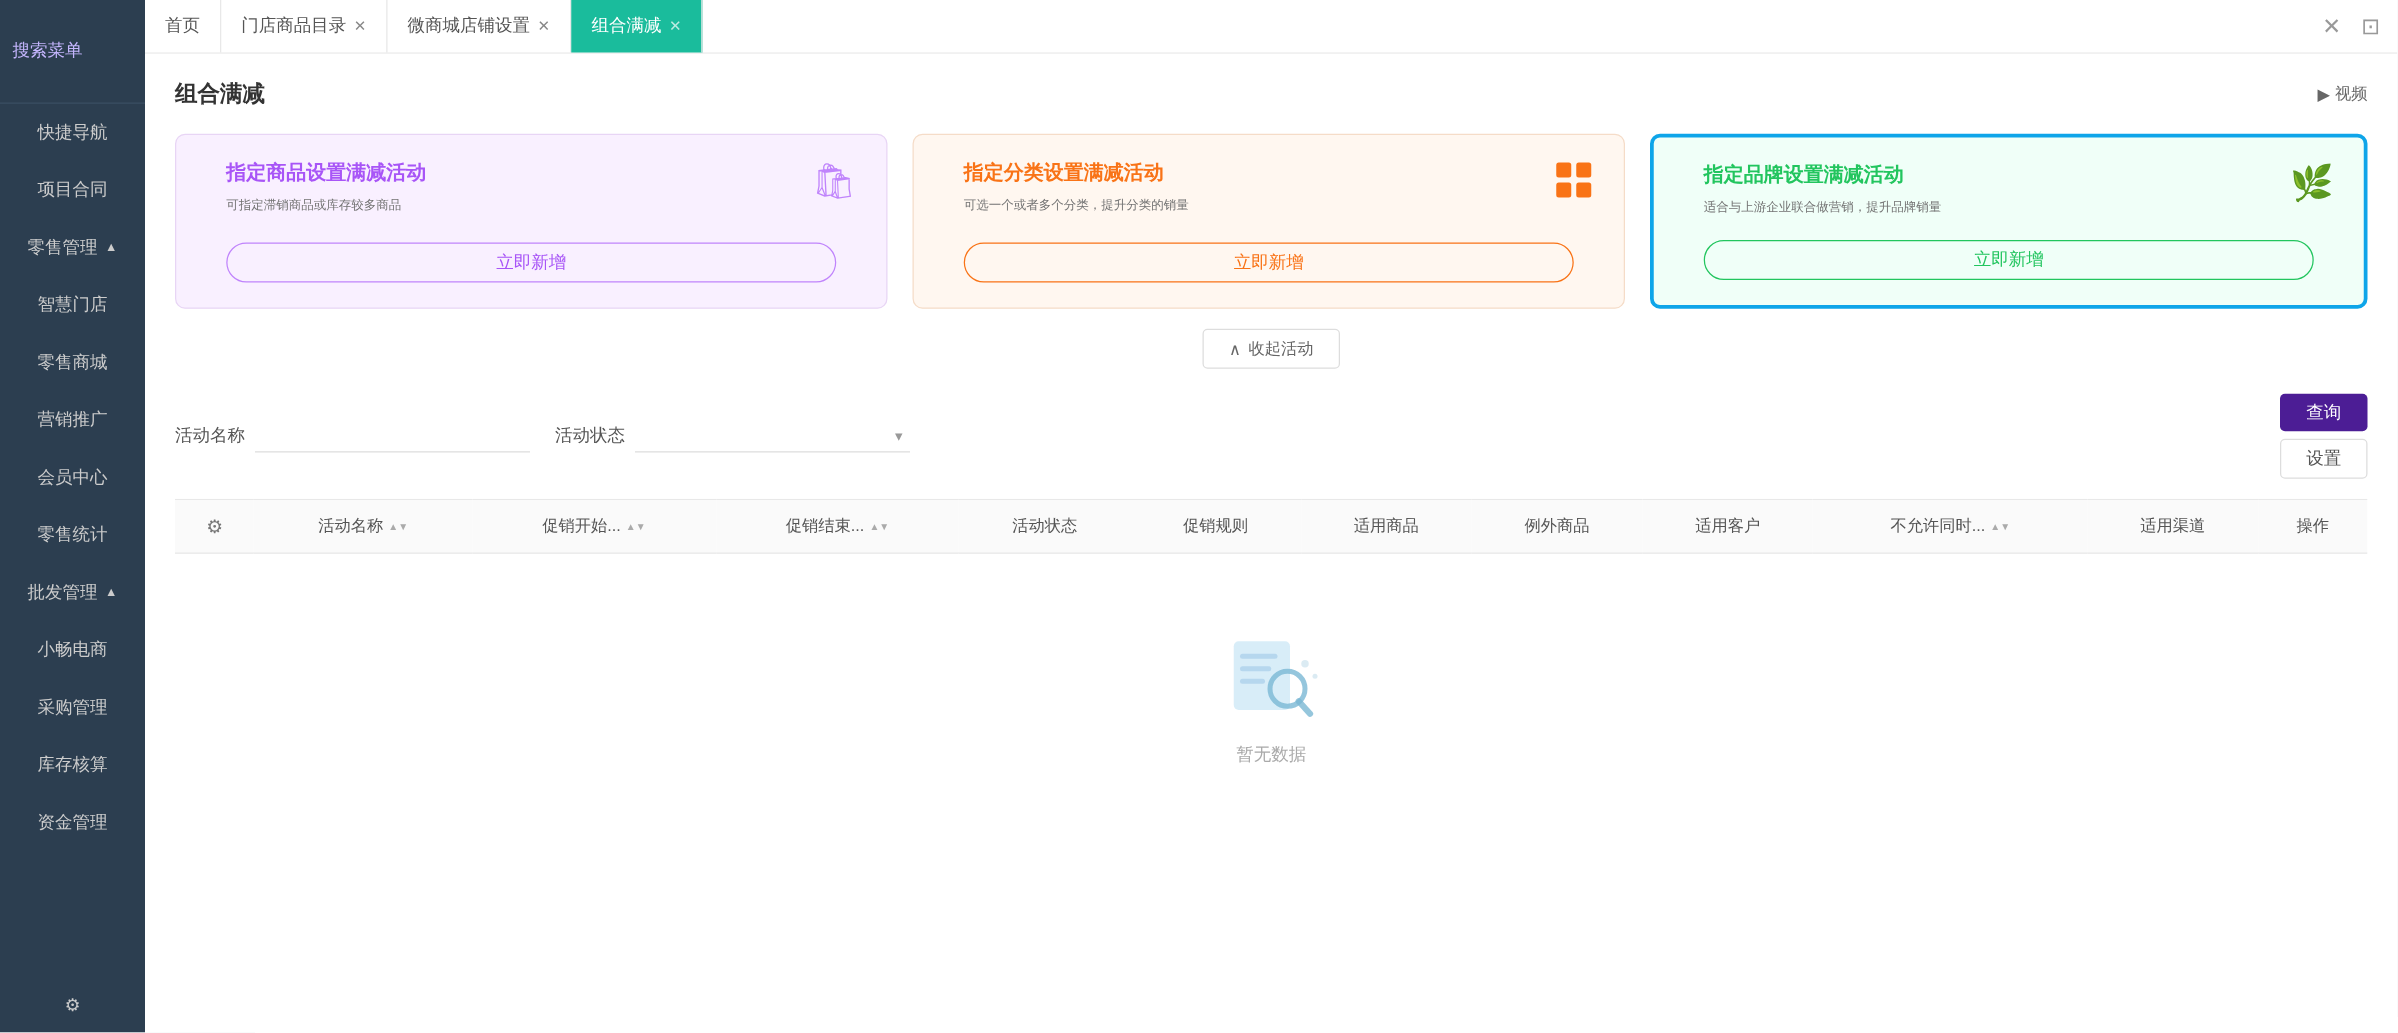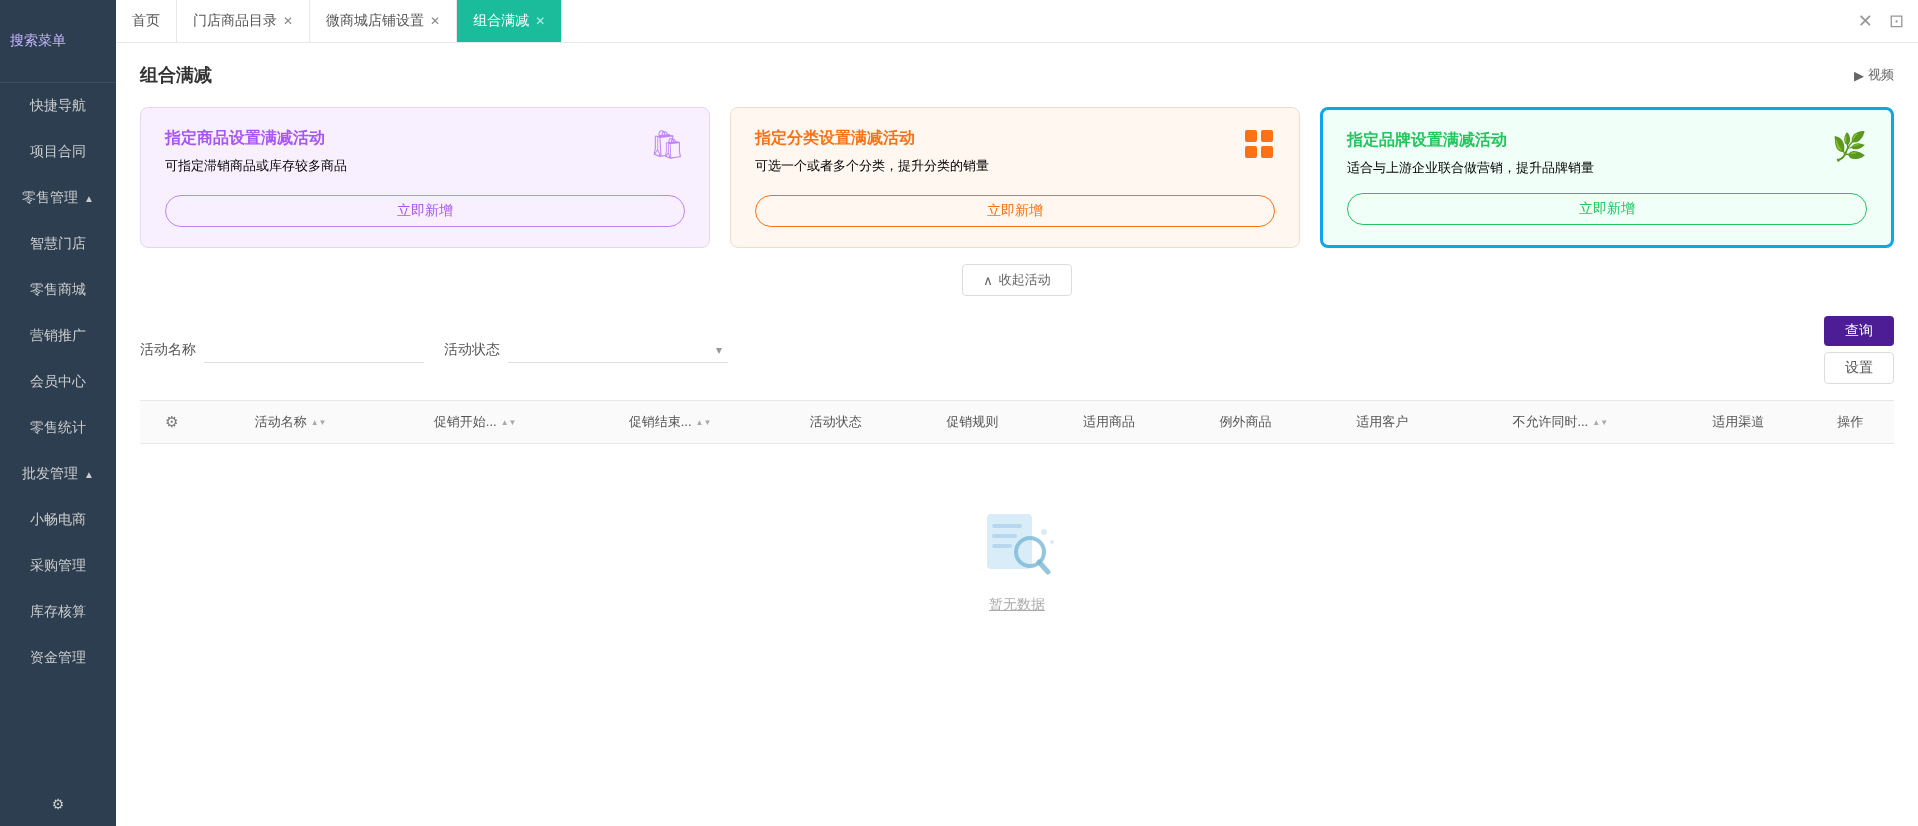--- a/index.html
+++ b/index.html
@@ -129,21 +129,21 @@
 
     
     .cards-row {
       display: flex;
       gap: 20px;
       margin-bottom: 16px;
     }
     .card {
       flex: 1;
       border-radius: 8px;
-      padding: 20px 24px;
+      padding: 20px 40px;
       position: relative;
       min-height: 140px;
       display: flex;
       flex-direction: column;
       justify-content: space-between;
     }
     .card-purple {
       background: #f9f0ff;
       border: 1px solid #e8d5f5;
     }
@@ -157,22 +157,22 @@
     }
     .card-title {
       font-size: 16px;
       font-weight: bold;
       margin-bottom: 8px;
     }
     .card-purple .card-title { color: #a855f7; }
     .card-orange .card-title { color: #f97316; }
     .card-green .card-title { color: #22c55e; }
     .card-desc {
-      font-size: 13px;
-      color: #000000;
+      font-size: 10px;
+      color: #737373;
       margin-bottom: 16px;
     }
     .card-icon {
       position: absolute;
       right: 24px;
       top: 20px;
       font-size: 28px;
     }
     .card-btn {
       display: inline-block;
@@ -323,21 +323,20 @@
       font-size: 15px;
       cursor: pointer;
     }
 
     
     .empty-state {
       text-align: center;
       padding: 60px 20px 40px;
       color: #aaa;
       font-size: 14px;
-      text-decoration: underline;
     }
     .empty-image {
       width: 90px;
       height: 80px;
       margin: 0 auto 12px;
     }
   </style>
 </head>
 <body>
 

